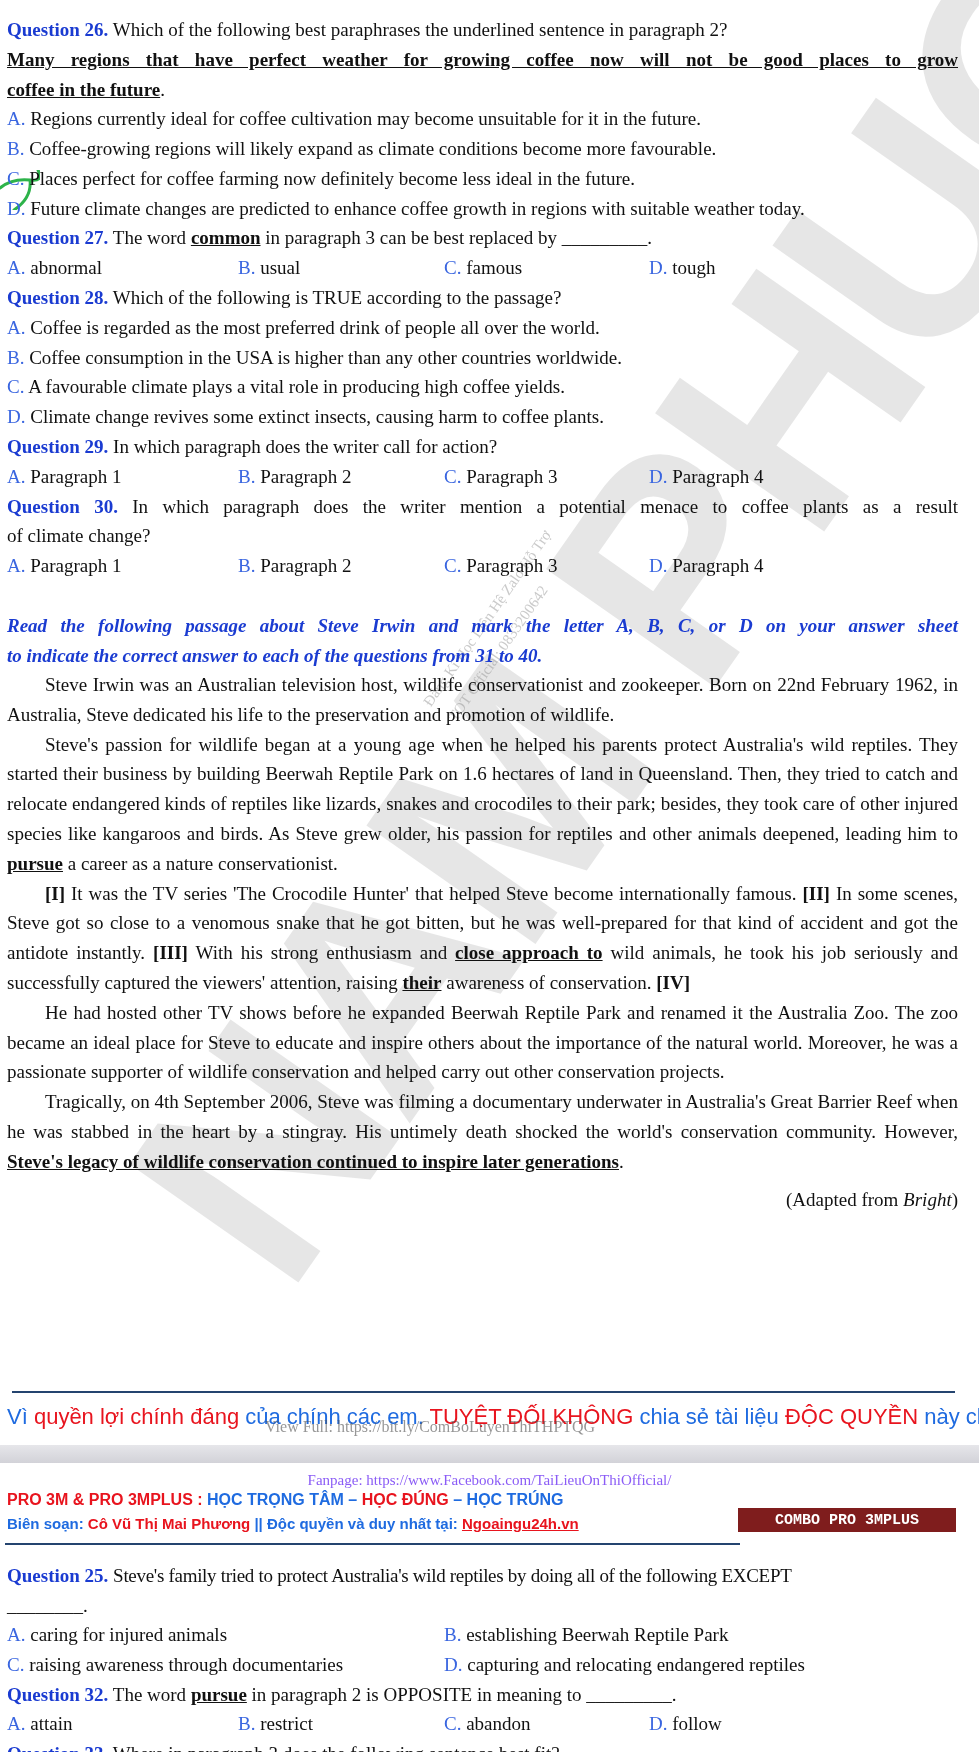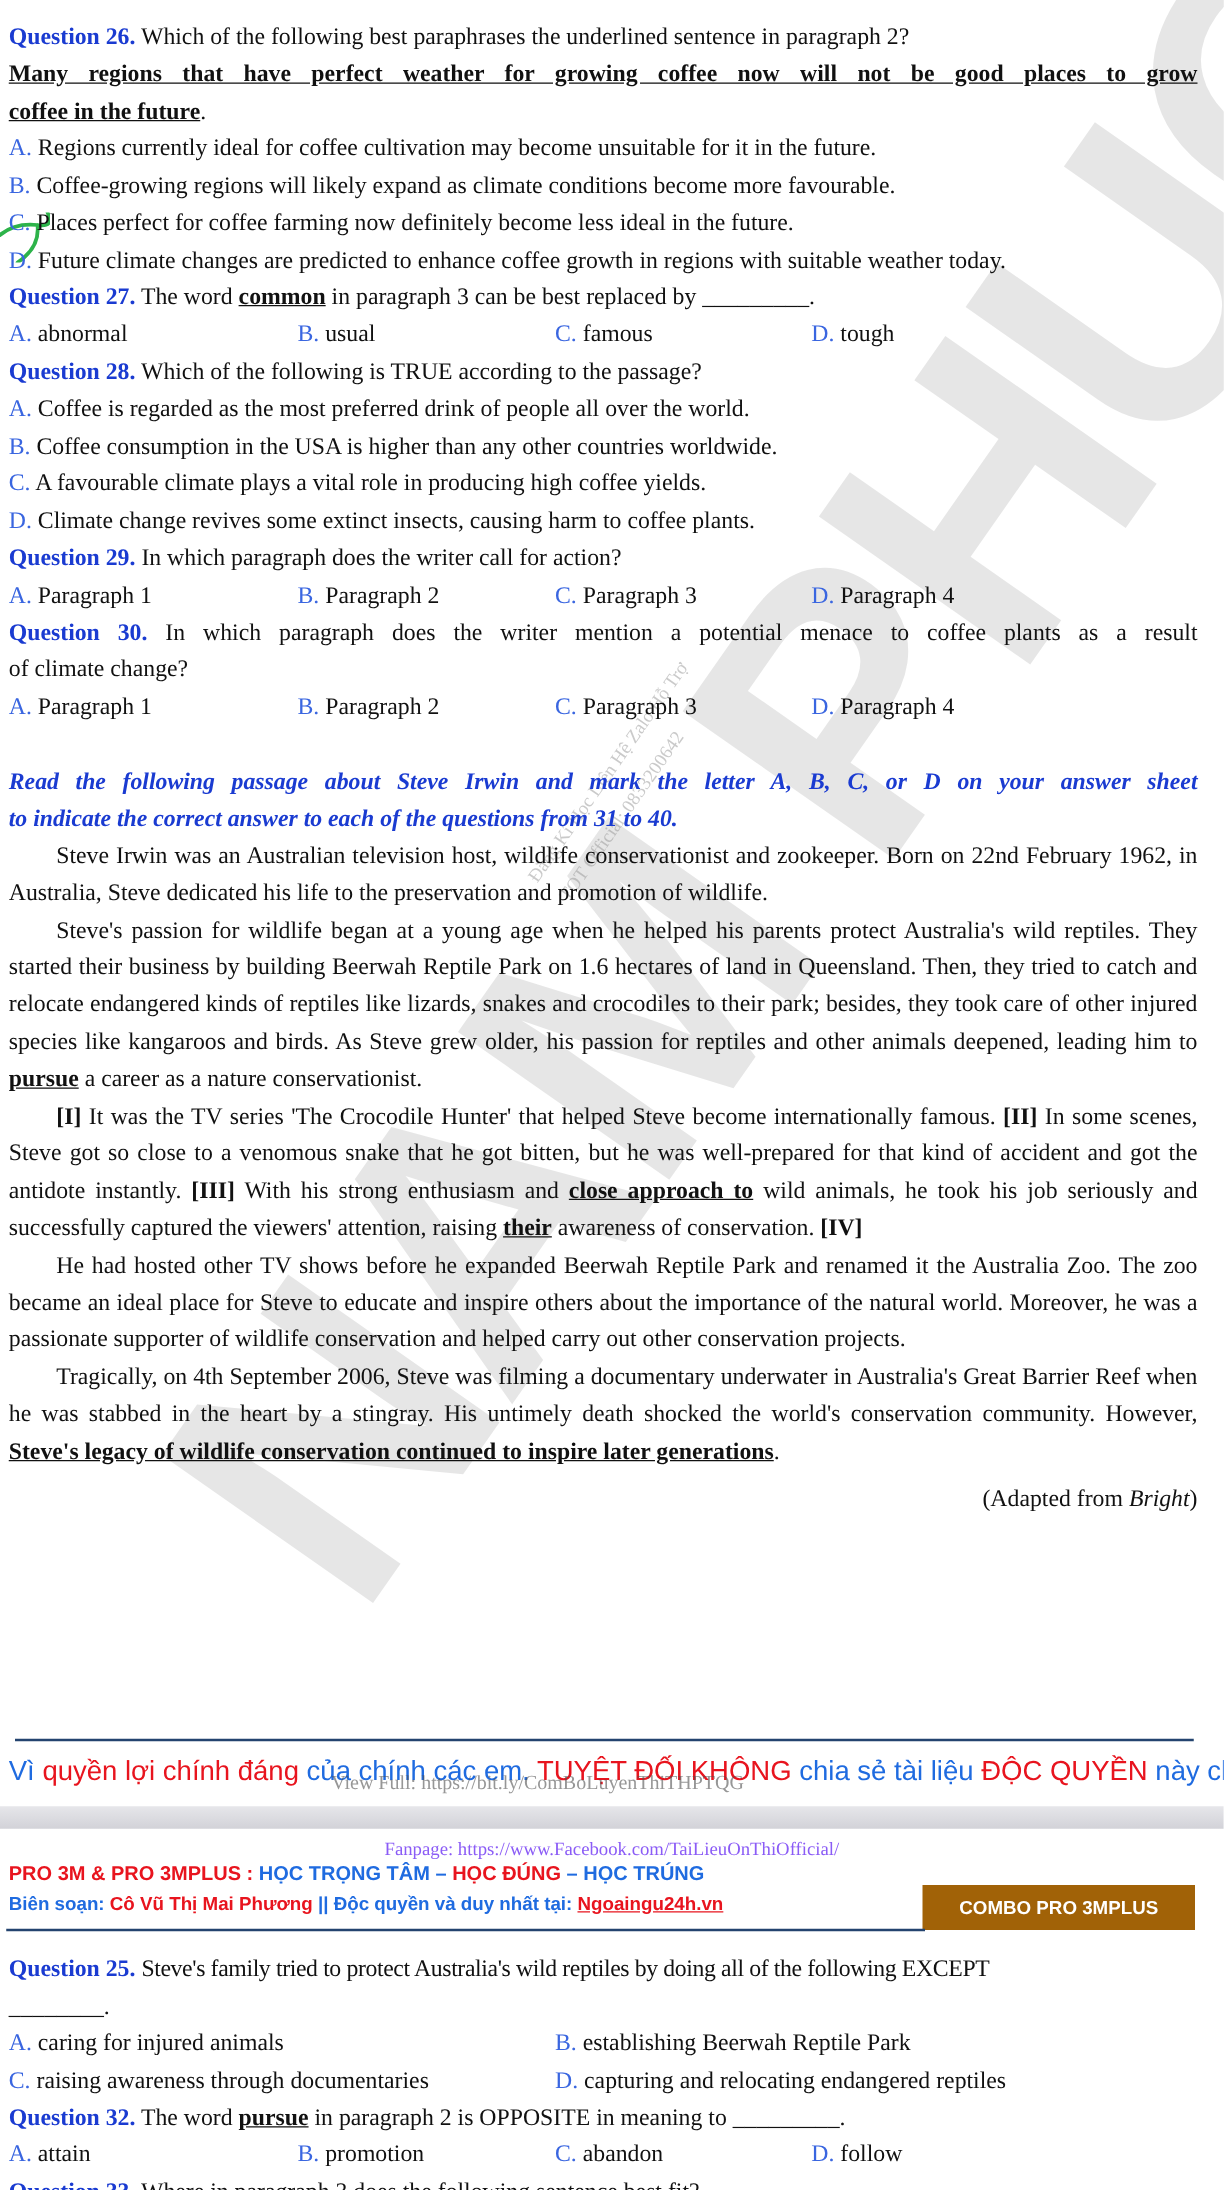--- a/index.html
+++ b/index.html
@@ -32,22 +32,22 @@
     transform:rotate(-55deg); transform-origin:left top; white-space:nowrap;
   }
   .check {
     position:absolute; left:0; top:170px; width:40px; height:40px;
   }
   .gray-band {
     position:absolute; left:0; width:979px; top:1445px; height:18px;
     background:linear-gradient(#e6e6ea,#d2d2d8);
   }
   .combo {
-    position:absolute; left:738px; top:1508px; width:218px; height:36px;
-    background:#a16207; color:#fff; font-family:Liberation Sans, sans-serif;
+    position:absolute; left:738px; top:1508px; width:218px; height:24px;
+    background:#7f1d1d; color:#fff; font-family:Liberation Mono, monospace;
     font-weight:bold; font-size:15px; display:flex; align-items:center; justify-content:center;
   }
   .hr-blue { position:absolute; height:2px; background:#24446f; }
 </style>
 </head>
 <body>
 
 <div class="page">
 
   <div class="wm-big" style="left:60px; top:1140px;">NAM PHUONG</div>
@@ -182,21 +182,21 @@
   </div>
 
   <div class="line" style="top:1680px;">
     <span class="qnum">Question 32.</span>
     <span>The word</span>
     <span class="u">pursue</span>
     <span>in paragraph 2 is OPPOSITE in meaning to _________.</span>
   </div>
   <div class="line" style="top:1709px;">
     <span class="col" style="left:0;"><span class="opt">A.</span> <span>attain</span></span>
-    <span class="col" style="left:231px;"><span class="opt">B.</span> <span>promotion</span></span>
+    <span class="col" style="left:231px;"><span class="opt">B.</span> <span>restrict</span></span>
     <span class="col" style="left:437px;"><span class="opt">C.</span> <span>abandon</span></span>
     <span class="col" style="left:642px;"><span class="opt">D.</span> <span>follow</span></span>
   </div>
 
   <div class="line" style="top:1739px;">
     <span class="qnum">Question 33.</span>
     <span>Where in paragraph 3 does the following sentence best fit?</span>
   </div>
 </div>
 

